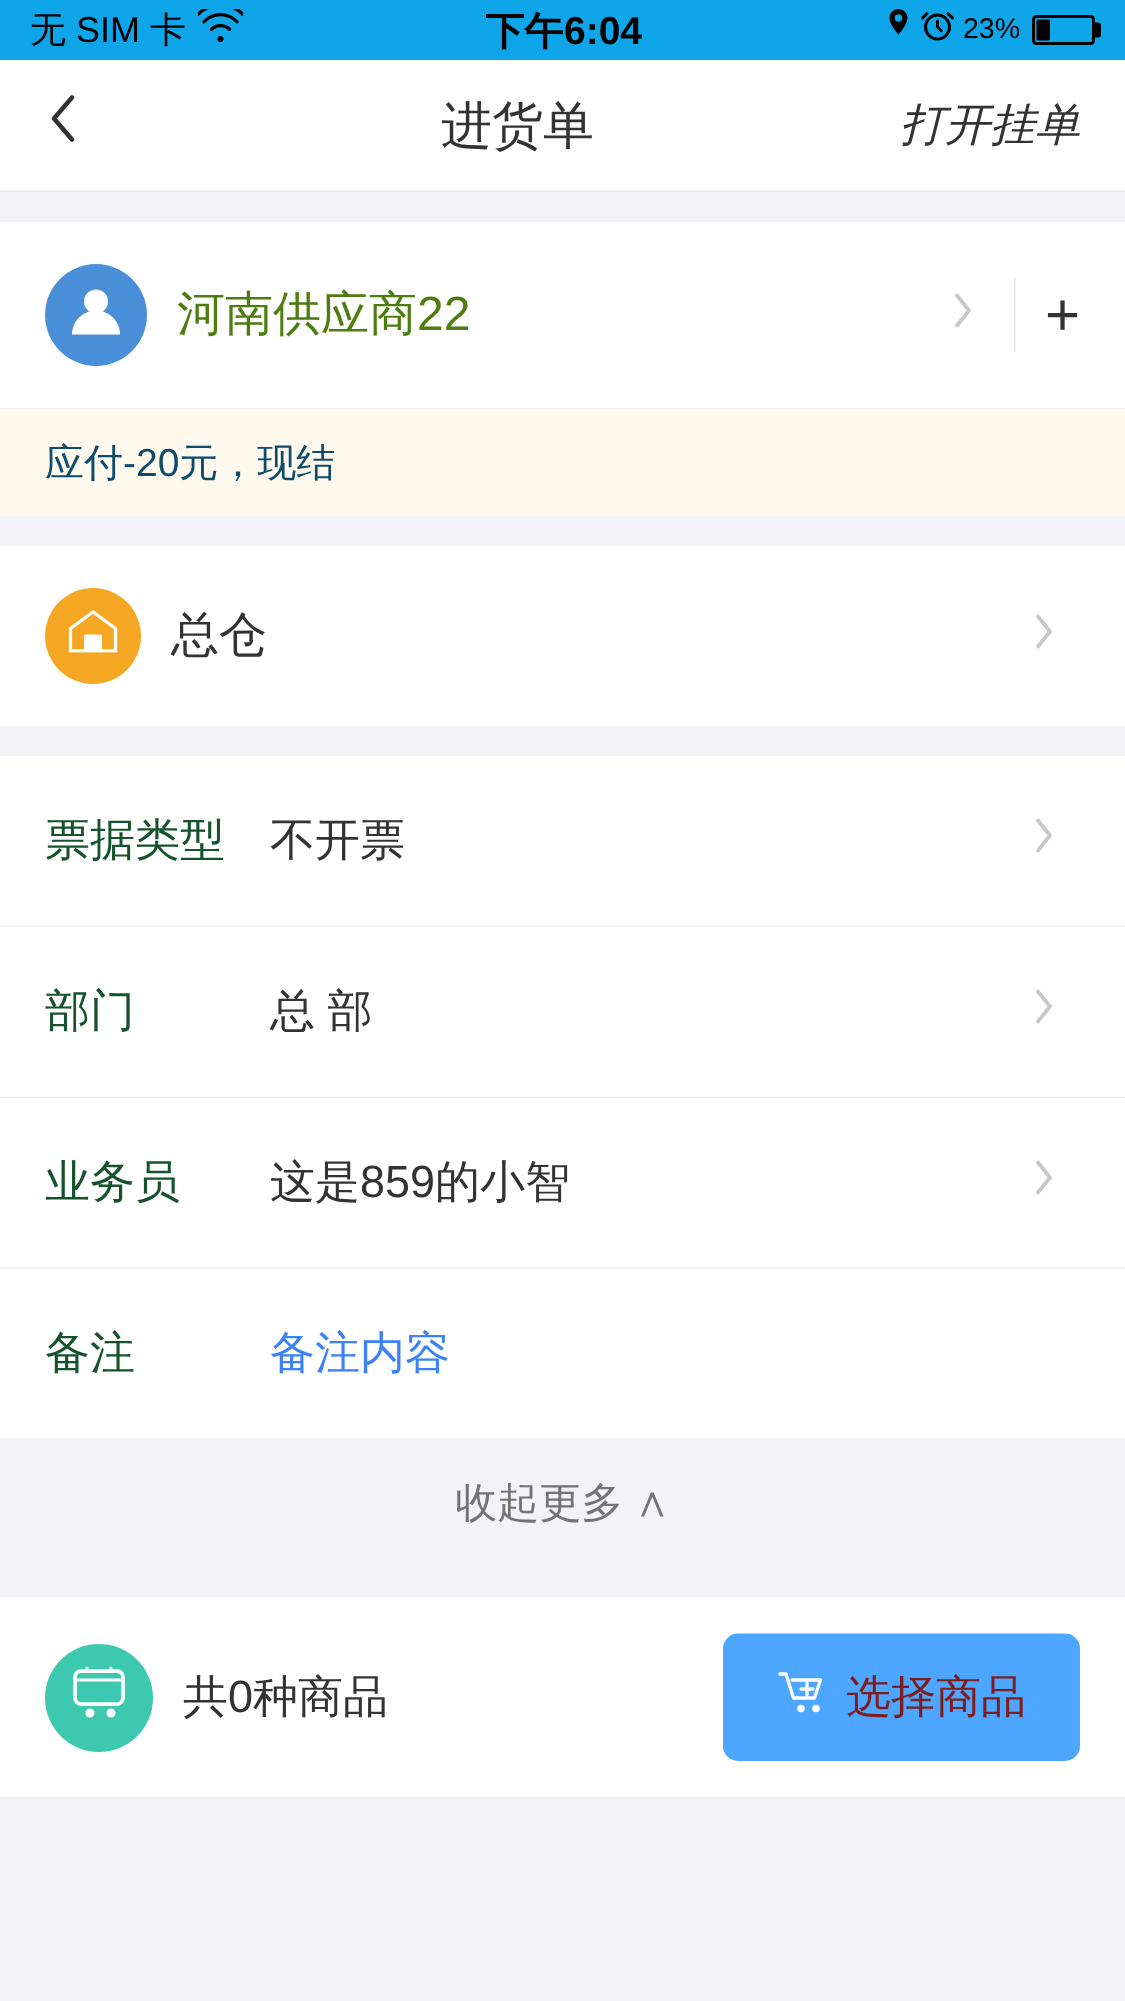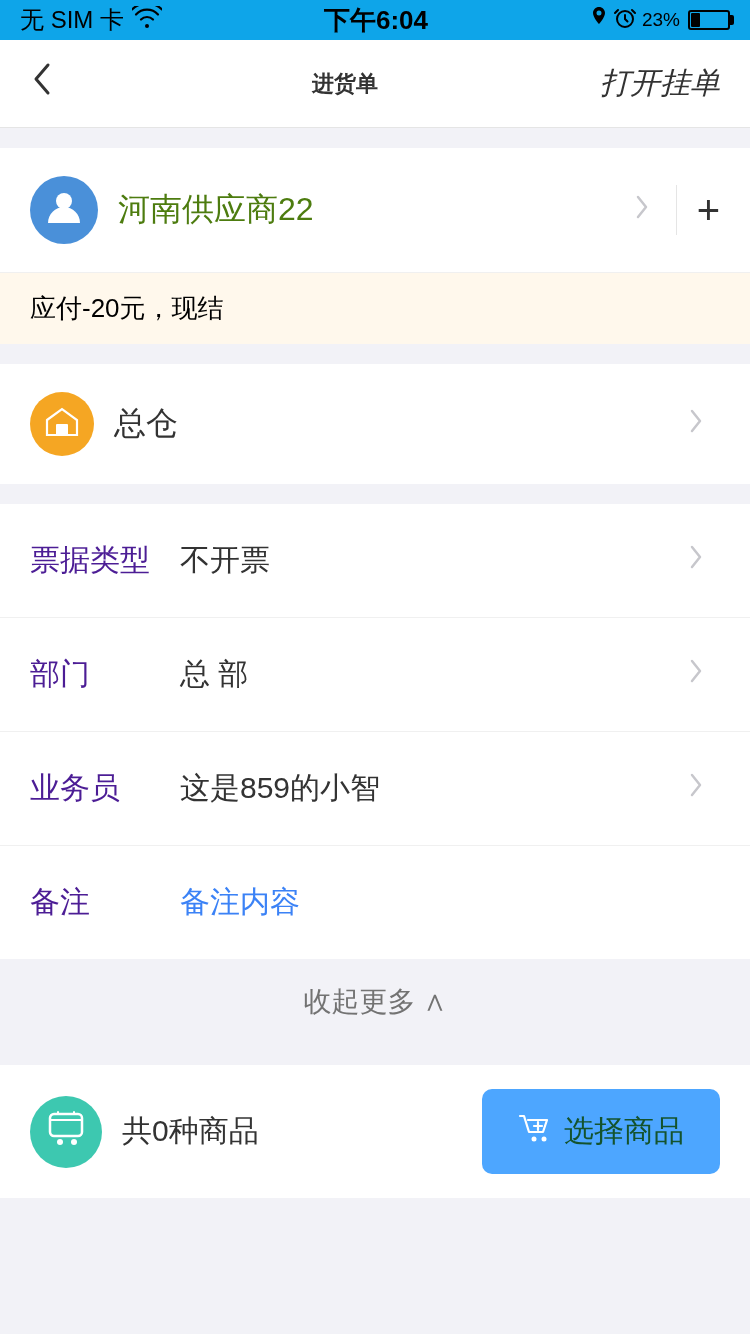--- a/index.html
+++ b/index.html
@@ -70,22 +70,22 @@
       padding: 0 30px;
       border-bottom: 1px solid #e5e5e5;
     }
     .nav-back {
       font-size: 36px;
       color: #333;
       cursor: pointer;
       width: 60px;
     }
     .nav-title {
-      font-size: 22px;
-      font-weight: 700;
+      font-size: 34px;
+      font-weight: 400;
       color: #333;
     }
     .nav-action {
       font-size: 30px;
       color: #333;
       cursor: pointer;
       font-style: italic;
     }
 
     
@@ -138,21 +138,21 @@
       line-height: 1;
       cursor: pointer;
       margin-left: 10px;
     }
 
     
     .notice-bar {
       background: #fff8ec;
       padding: 18px 30px;
       font-size: 26px;
-      color: #000000;
+      color: #0c4a6e;
     }
 
     
     .warehouse-row {
       display: flex;
       align-items: center;
       padding: 28px 30px;
       background: #fff;
     }
     .warehouse-icon-wrap {
@@ -186,21 +186,21 @@
       align-items: center;
       padding: 36px 30px;
       border-bottom: 1px solid #f0f0f0;
       cursor: pointer;
     }
     .form-row:last-child {
       border-bottom: none;
     }
     .form-label {
       font-size: 30px;
-      color: #4c1d95;
+      color: #14532d;
       width: 140px;
       flex-shrink: 0;
     }
     .form-value {
       flex: 1;
       font-size: 30px;
       color: #333;
       padding-left: 10px;
     }
     .form-placeholder {
@@ -238,21 +238,21 @@
       justify-content: center;
       flex-shrink: 0;
     }
     .product-count {
       flex: 1;
       font-size: 30px;
       color: #333;
     }
     .select-btn {
       background: #4da6ff;
-      color: #14532d;
+      color: #7f1d1d;
       border: none;
       border-radius: 10px;
       padding: 22px 36px;
       font-size: 30px;
       display: flex;
       align-items: center;
       gap: 12px;
       cursor: pointer;
       white-space: nowrap;
     }

